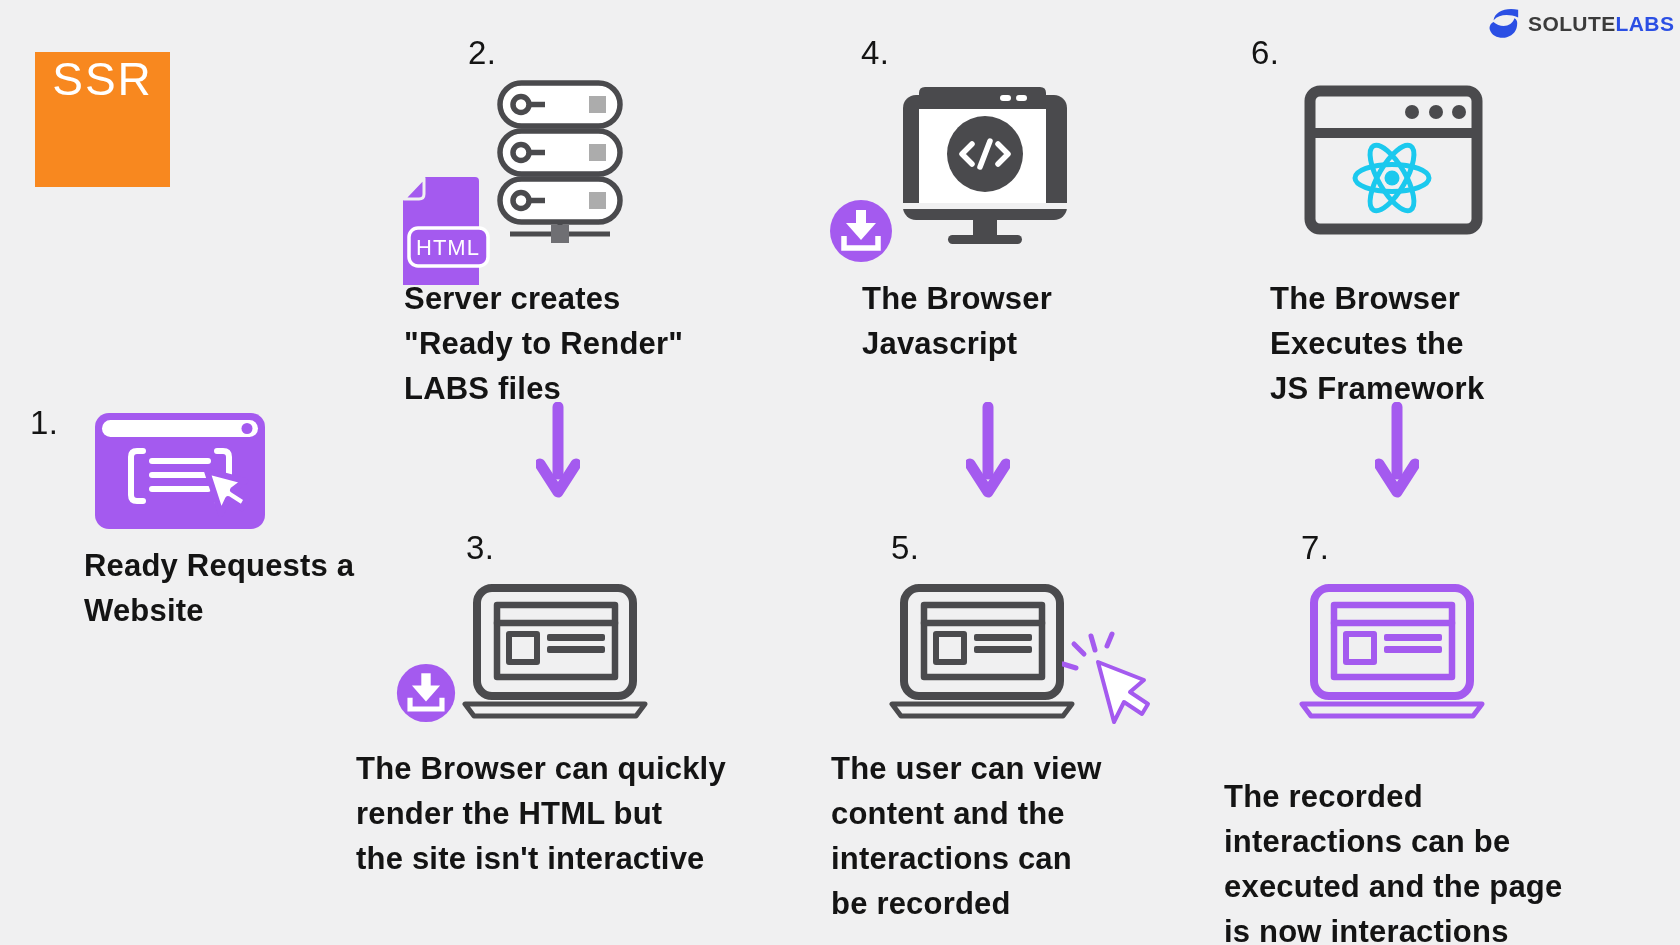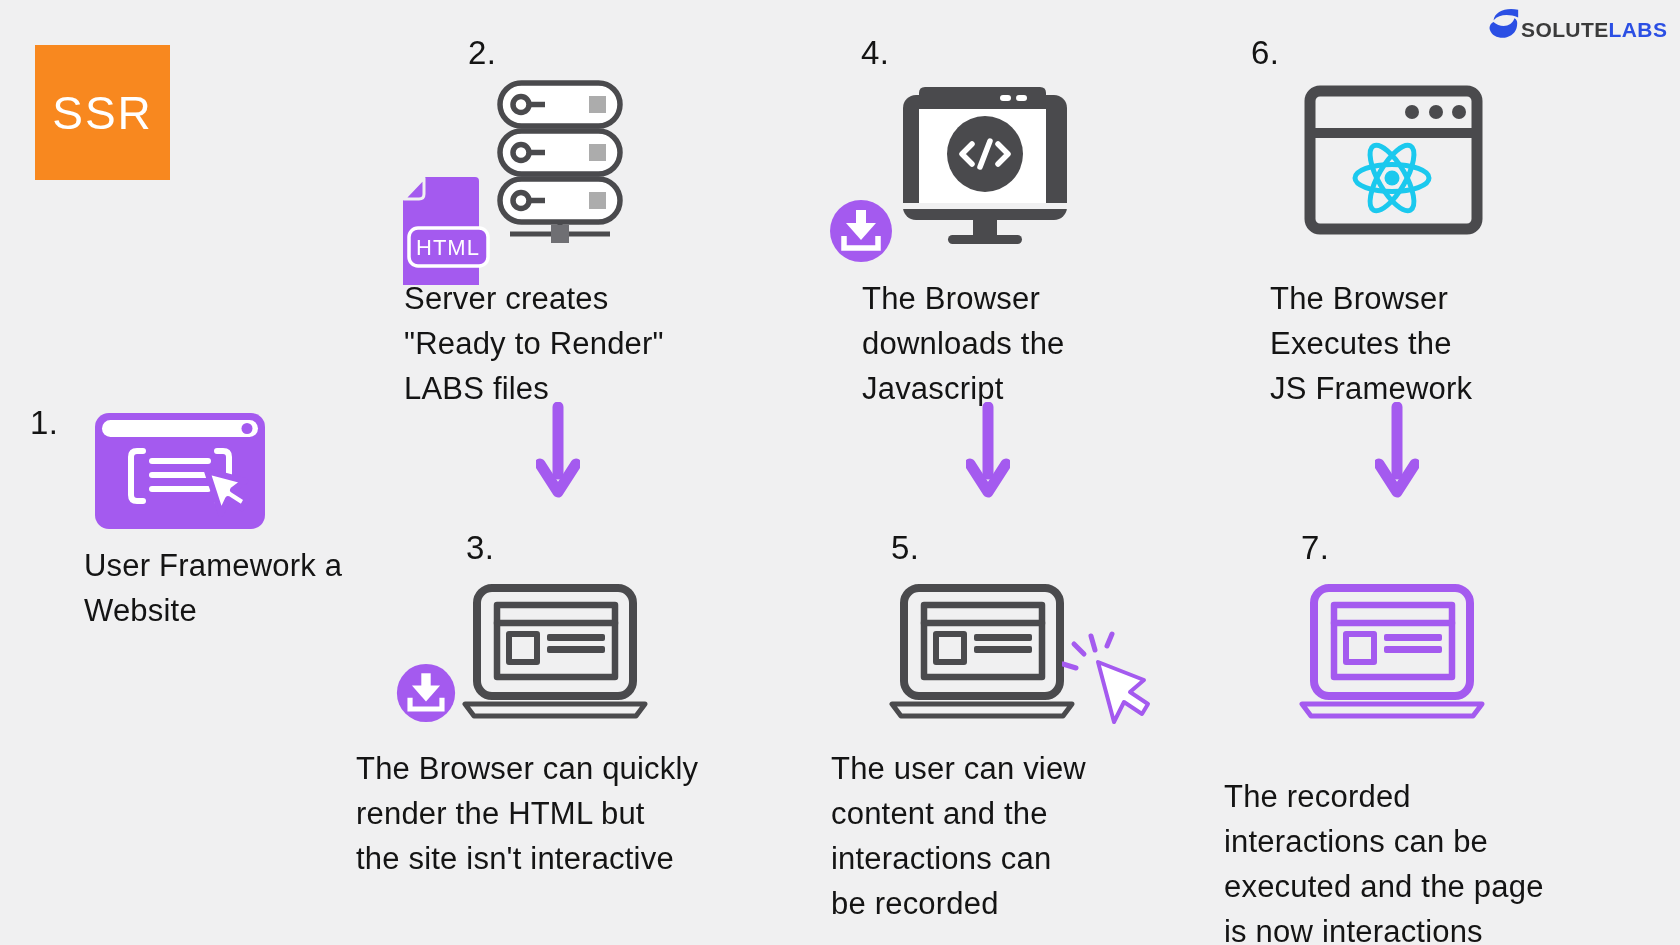--- a/index.html
+++ b/index.html
@@ -5,25 +5,25 @@
   :root{
     --bg:#F0F0F1; --orange:#F8881F; --purple:#A45AEF; --dark:#4A4A4D;
     --text:#141414; --gray:#ACACAC; --cyan:#1BC9EE; --logo-blue:#2B4FE4;
     --logo-dark:#3B3B3B; --node:#6F6F73; --white:#FFFFFF;
   }
   *{margin:0;padding:0;box-sizing:border-box}
   body{background:#888;font-family:"Liberation Sans","DejaVu Sans",sans-serif}
   .canvas{position:relative;width:1680px;height:945px;background:var(--bg);overflow:hidden}
   .abs{position:absolute}
   .num{font-size:33px;font-weight:500;color:var(--text);line-height:33px;letter-spacing:.5px}
-  .cap{font-size:31px;font-weight:400;color:var(--text);line-height:45px;letter-spacing:.2px;white-space:nowrap}
-  .ssr-box{left:35px;top:45px;width:135px;height:135px;background:var(--orange);
-    display:flex;align-items:center;justify-content:center}
+  .cap{font-size:31px;font-weight:700;color:var(--text);line-height:45px;letter-spacing:.2px;white-space:nowrap}
+  .ssr-box{left:35px;top:52px;width:135px;height:135px;background:var(--orange);
+    display:flex;align-items:flex-start;justify-content:center}
   .ssr-box span{color:#fff;font-size:46px;letter-spacing:2px;font-weight:400}
-  .logo{left:1487px;top:6px;display:flex;align-items:flex-end;}
+  .logo{left:1487px;top:6px;display:flex;align-items:center;gap:7px}
   .logo-text{font-size:21px;font-weight:700;letter-spacing:.4px}
   .logo-text .p1{color:var(--logo-dark)}
   .logo-text .p2{color:var(--logo-blue)}
   
   .n1{left:30px;top:406px}.n2{left:468px;top:36px}.n3{left:466px;top:531px}
   .n4{left:861px;top:36px}.n5{left:891px;top:531px}.n6{left:1251px;top:36px}
   .n7{left:1301px;top:531px}
   
   .cap1{left:84px;top:543px}.cap2{left:404px;top:276px}.cap3{left:356px;top:746px}
   .cap4{left:862px;top:276px}.cap5{left:831px;top:746px}.cap6{left:1270px;top:276px}
@@ -208,36 +208,35 @@
       <rect stroke-width="6.5" x="42" y="23" width="118" height="72"></rect>
       <line stroke-width="6.5" x1="42" y1="41" x2="160" y2="41"></line>
       <rect stroke-width="6" x="54" y="52" width="28" height="28"></rect>
       <path stroke-width="5" d="M10,122 L190,122 L181,134 L19,134 Z"></path>
     </g>
     <rect class="fP" x="92" y="52" width="58" height="7" rx="2"></rect>
     <rect class="fP" x="92" y="64" width="58" height="7" rx="2"></rect>
   </svg>
 
   <div class="abs cap cap1">
-    <div>User Framework a</div>
+    <div>Ready Requests a</div>
     <div>Website</div>
   </div>
   <div class="abs cap cap2">
     <div>Server creates</div>
     <div>"Ready to Render"</div>
     <div>LABS files</div>
   </div>
   <div class="abs cap cap3">
     <div>The Browser can quickly</div>
     <div>render the HTML but</div>
     <div>the site isn't interactive</div>
   </div>
   <div class="abs cap cap4">
     <div>The Browser</div>
-    <div>downloads the</div>
     <div>Javascript</div>
   </div>
   <div class="abs cap cap5">
     <div>The user can view</div>
     <div>content and the</div>
     <div>interactions can</div>
     <div>be recorded</div>
   </div>
   <div class="abs cap cap6">
     <div>The Browser</div>

